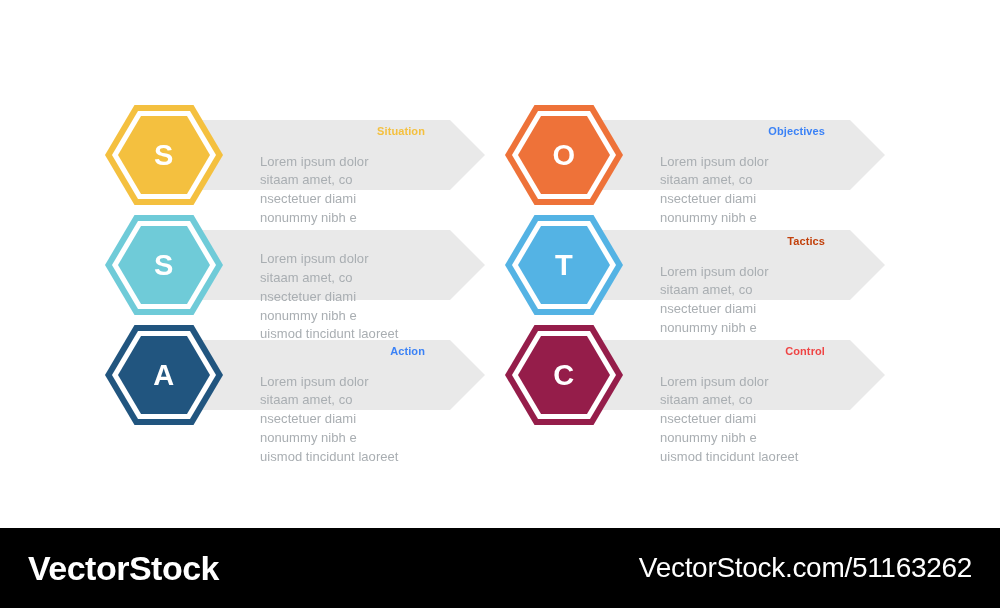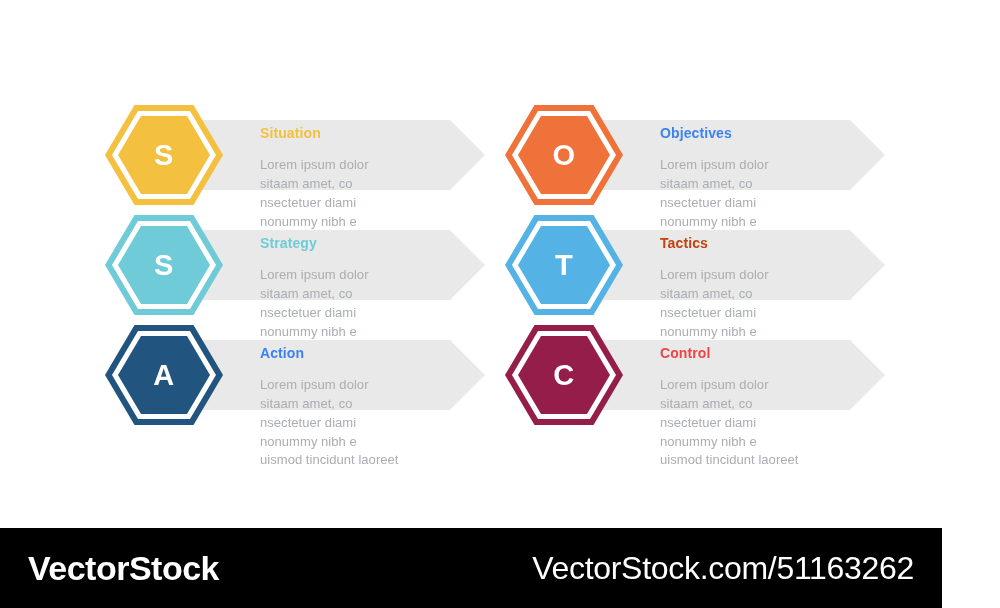--- a/index.html
+++ b/index.html
@@ -95,63 +95,63 @@
   }
 
   
   .text-block {
     position: absolute;
     left: 140px;
     top: 30px;
     width: 180px;
   }
   .item-title {
-    font-size: 14px;
+    font-size: 11px;
     font-weight: bold;
     line-height: 1.15;
-    margin: 0 0 4px 15px;
+    margin: 0 0 4px 8px;
     letter-spacing: 0.1px;
+    text-align: right;
   }
   .item-desc {
     font-size: 13px;
     line-height: 1.45;
     color: #a9aeb2;
     margin: 15px;
     white-space: pre-line;
     letter-spacing: 0.05px;
   }
 
   
   .watermark-bar {
     position: absolute;
     left: 0;
     top: 528px;
-    width: 894px;
+    width: 1000px;
     height: 80px;
     background: #000000;
-    padding-left: 48px;
   }
   .wm-logo {
     position: absolute;
     left: 28px;
     top: 50%;
     transform: translateY(-50%);
     color: #ffffff;
     font-size: 34px;
     font-weight: bold;
     letter-spacing: -0.5px;
     font-family: "Liberation Sans", sans-serif;
   }
   .wm-url {
     position: absolute;
     right: 28px;
     top: 50%;
     transform: translateY(-50%);
     color: #ffffff;
-    font-size: 32px;
+    font-size: 28px;
     font-weight: normal;
     letter-spacing: -0.3px;
     font-family: "Liberation Sans", sans-serif;
   }
 </style>
 </head>
 <body>
 
 <div class="canvas">
 
@@ -191,21 +191,20 @@
 
     <div class="item col-a row-2">
       <div class="ribbon"></div>
       <div class="hex-wrap">
         <div class="hex hex-outer" style="background: rgb(111, 203, 216);"></div>
         <div class="hex hex-gap"></div>
         <div class="hex hex-core" style="background: rgb(111, 203, 216);"></div>
         <div class="hex-letter">S</div>
       </div>
       <div class="text-block">
-        <div class="item-title" style="color: rgb(111, 203, 216);">Strategy</div>
         <div class="item-desc">Lorem ipsum dolor sitaam amet, co
 nsectetuer diami nonummy  nibh e
 uismod tincidunt laoreet</div>
       </div>
     </div>
 
     <div class="item col-b row-2">
       <div class="ribbon"></div>
       <div class="hex-wrap">
         <div class="hex hex-outer" style="background: rgb(84, 179, 228);"></div>

